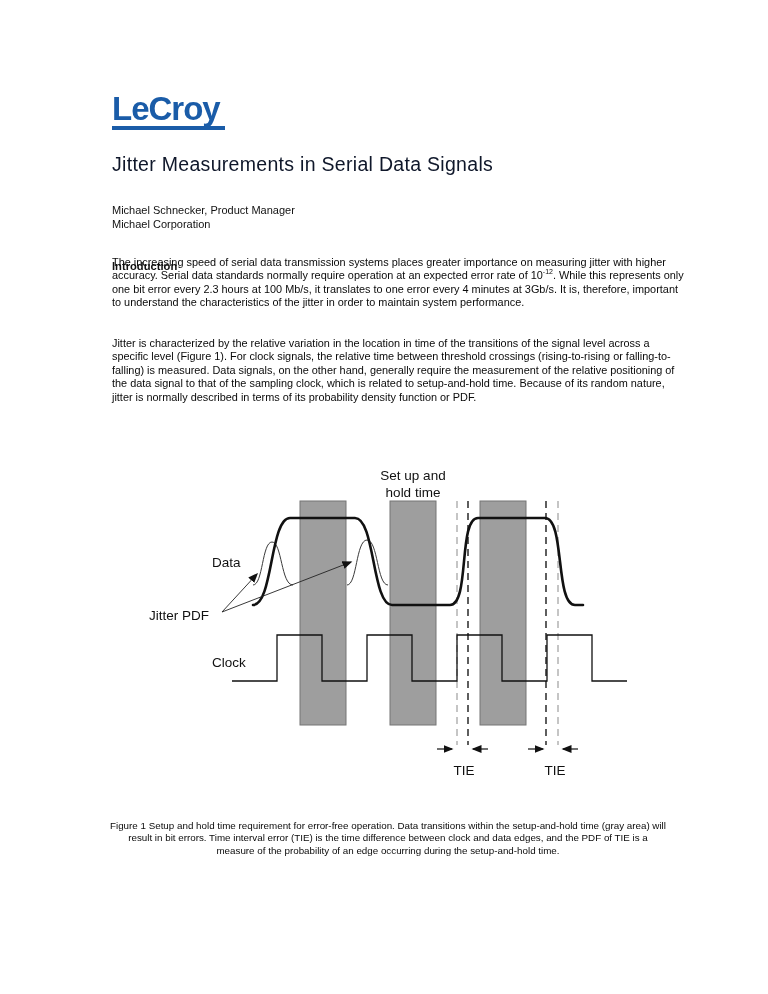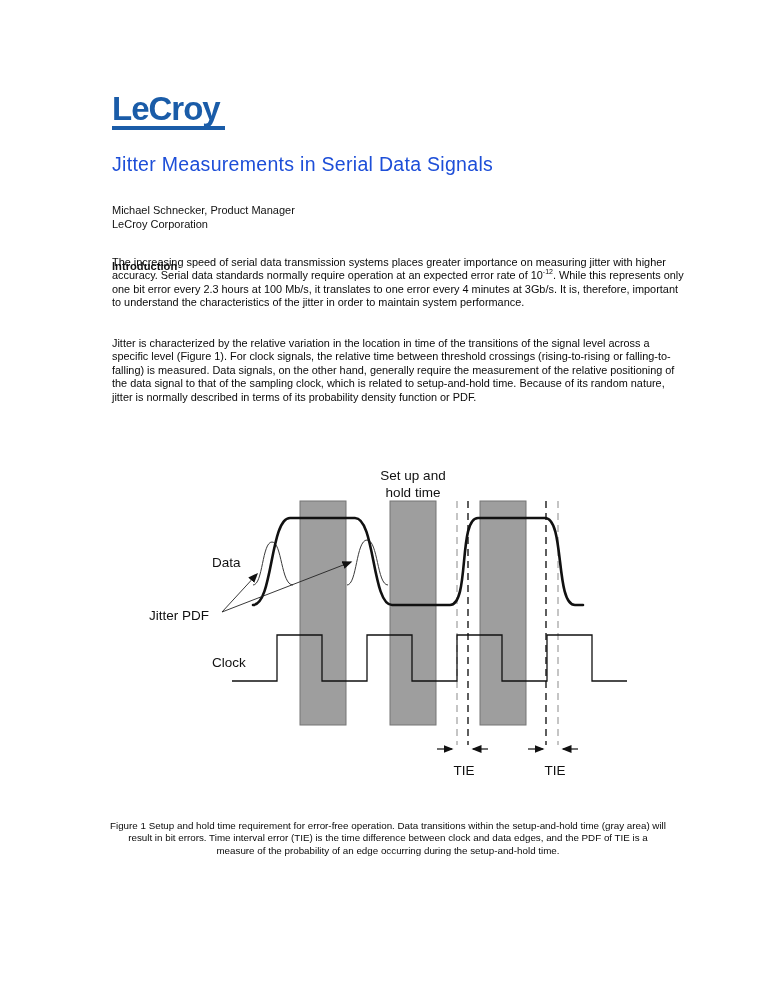--- a/index.html
+++ b/index.html
@@ -8,21 +8,21 @@
     font-family:"Liberation Sans", sans-serif; color:#111111; overflow:hidden;
   }
   .logo { position:absolute; left:112px; top:92px; }
   .logo-text {
     font-family:"Liberation Sans", sans-serif; font-weight:700; font-size:33px;
     line-height:33px; letter-spacing:-1px; color:#1A5CA8;
   }
   .logo-underline { width:113px; height:4px; background:#1A5CA8; margin-top:1px; }
   .title {
     position:absolute; left:112px; top:153px; margin:0;
-    font-size:19.5px; font-weight:400; letter-spacing:0.3px; color:#1d4ed8;
+    font-size:19.5px; font-weight:400; letter-spacing:0.3px; color:#0f172a;
   }
   .byline { position:absolute; left:112px; top:203px; font-size:11px; line-height:14px; }
   .intro-heading {
     position:absolute; left:112px; top:260px; margin:0;
     font-size:11.2px; font-weight:700;
   }
   .body-para {
     position:absolute; left:112px; width:572px; margin:0;
     font-size:10.9px; line-height:13.45px; color:#0a0a0a;
   }
@@ -43,21 +43,21 @@
 
   <div class="logo">
     <div class="logo-text">LeCroy</div>
     <div class="logo-underline"></div>
   </div>
 
   <h1 class="title">Jitter Measurements in Serial Data Signals</h1>
 
   <div class="byline">
     <div>Michael Schnecker, Product Manager</div>
-    <div>LeCroy Corporation</div>
+    <div>Michael Corporation</div>
   </div>
 
   <h2 class="intro-heading">Introduction</h2>
 
   <p class="body-para para1"><span>The increasing speed of serial data transmission systems places greater importance on measuring jitter with higher accuracy. Serial data standards normally require operation at an expected error rate of 10</span><sup>-12</sup><span>. While this represents only one bit error every 2.3 hours at 100 Mb/s, it translates to one error every 4 minutes at 3Gb/s. It is, therefore, important to understand the characteristics of the jitter in order to maintain system performance.</span></p>
 
   <p class="body-para para2">Jitter is characterized by the relative variation in the location in time of the transitions of the signal level across a specific level (Figure 1). For clock signals, the relative time between threshold crossings (rising-to-rising or falling-to-falling) is measured. Data signals, on the other hand, generally require the measurement of the relative positioning of the data signal to that of the sampling clock, which is related to setup-and-hold time. Because of its random nature, jitter is normally described in terms of its probability density function or PDF.</p>
 
   <svg class="figure-svg" width="520" height="330" viewBox="0 0 520 330" xmlns="http://www.w3.org/2000/svg">
     <defs>

